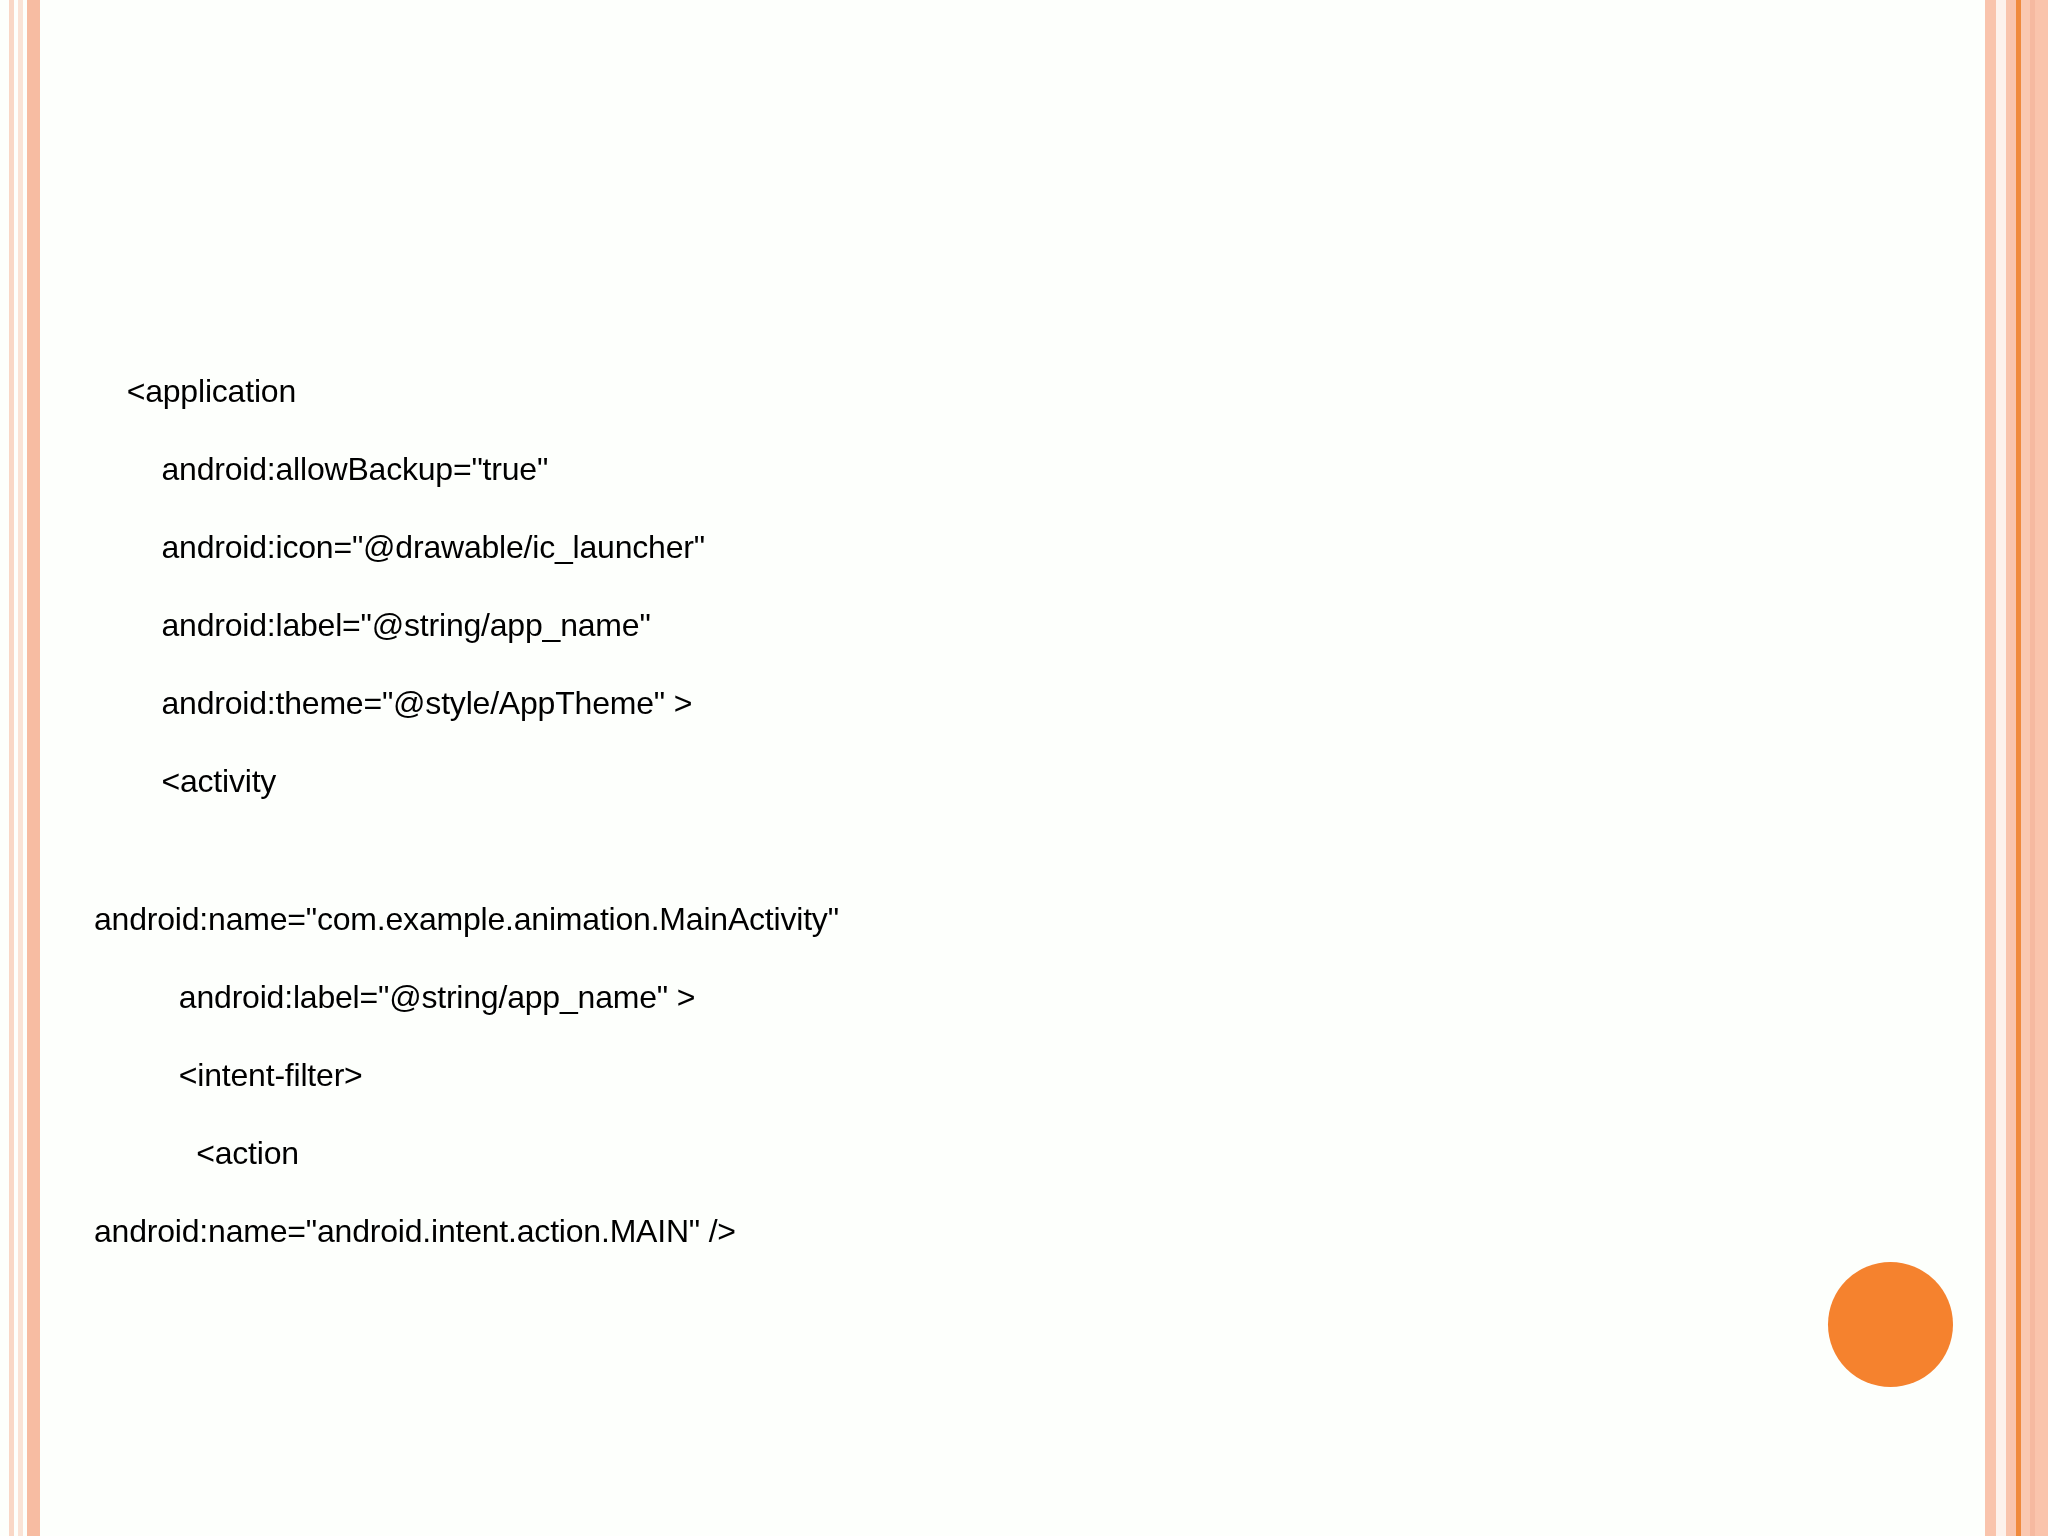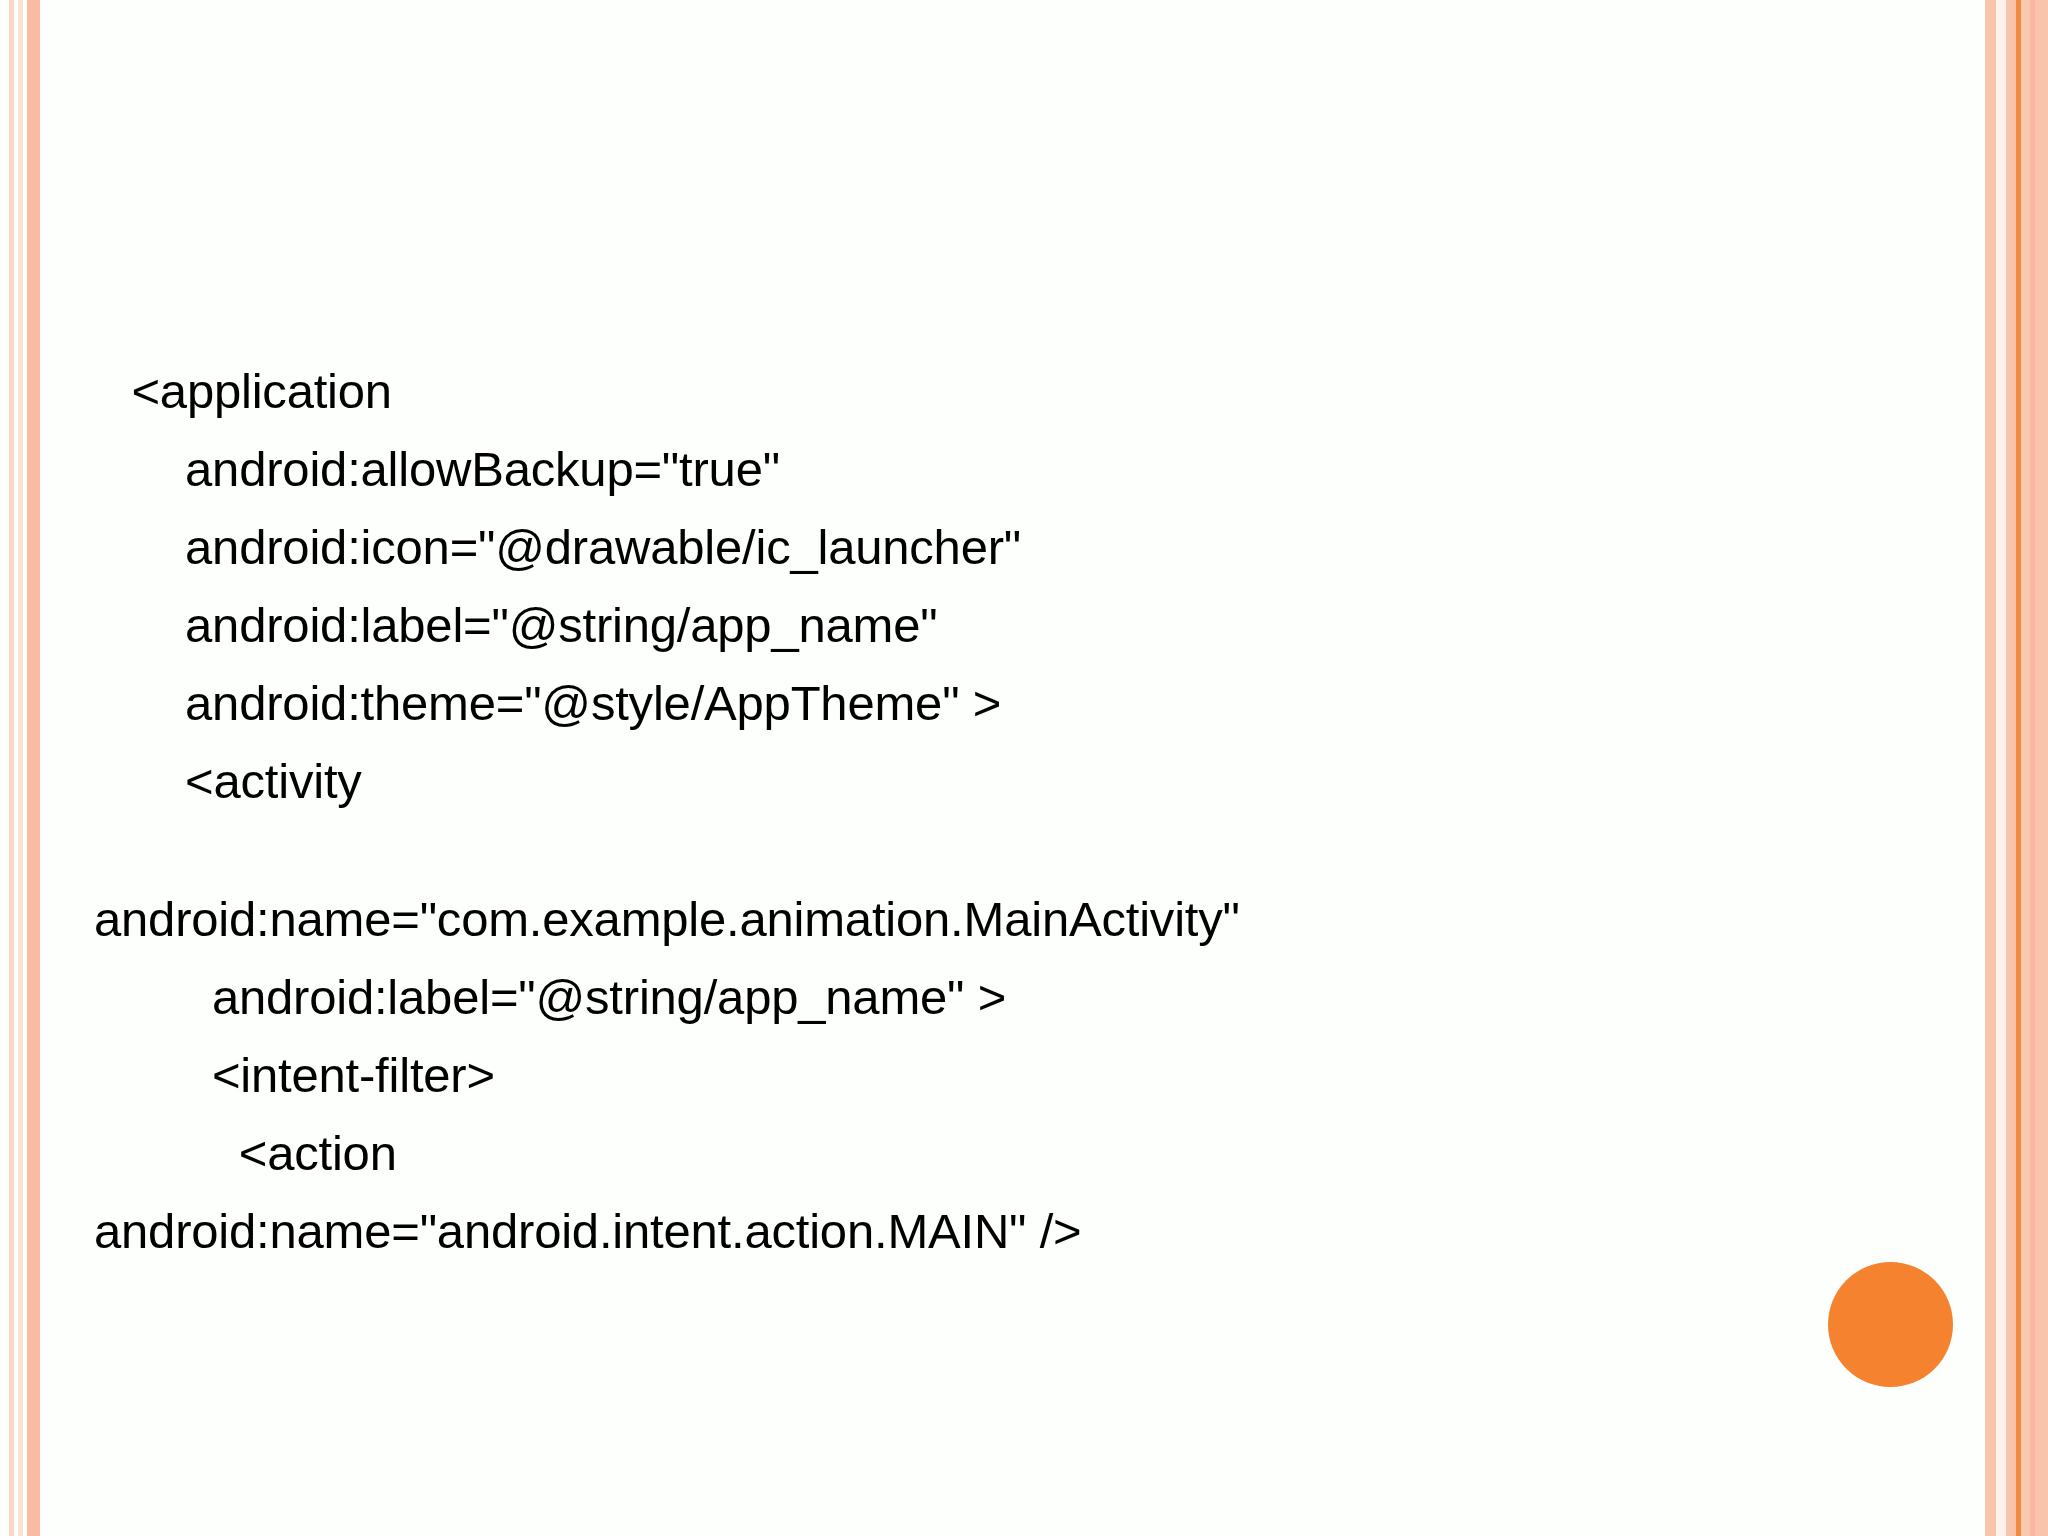--- a/index.html
+++ b/index.html
@@ -38,21 +38,21 @@
     height: 100%;
   }
 
   
   #code-block {
     position: absolute;
     left: 118px;
     top: 352px;
     width: 1700px;
     color: #000000;
-    font-size: 49px;
+    font-size: 32px;
     line-height: 78px;
     white-space: pre;
     font-family: "Liberation Sans", sans-serif;
     letter-spacing: -0.2px;
   }
   #code-block .code-line {
     white-space: pre;
     display: block;
     height: 78px;
   }

